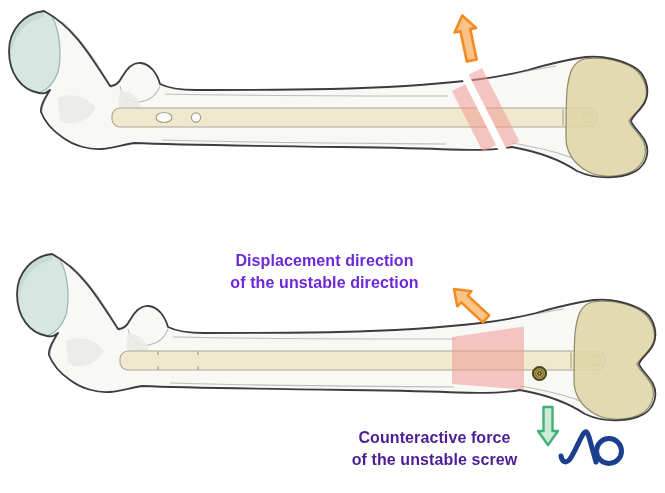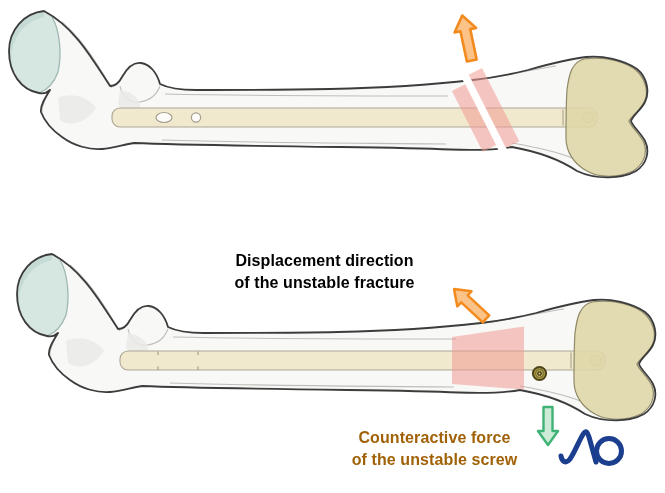--- a/index.html
+++ b/index.html
@@ -6,22 +6,22 @@
   .stage{
     position:relative;width:665px;height:493px;background:#ffffff;
     font-family:"Liberation Sans", sans-serif;overflow:hidden;
   }
   .stage svg{position:absolute;left:0;top:0;}
   .label{
     position:absolute;text-align:center;white-space:nowrap;
     font-size:16px;font-weight:600;line-height:22px;letter-spacing:.1px;
   }
   .label span{display:block;}
-  .label-displacement{left:212px;top:250px;width:225px;color:#000000;}
-  .label-counteractive{left:332px;top:427px;width:205px;color:#a16207;}
+  .label-displacement{left:212px;top:250px;width:225px;color:#6d28d9;}
+  .label-counteractive{left:332px;top:427px;width:205px;color:#4c1d95;}
 </style>
 </head>
 <body>
 
 <div class="stage">
 
   <svg width="665" height="493" viewBox="0 0 665 493">
 
     <g id="femur-shape">
 
@@ -161,19 +161,19 @@
 
     <g fill="none" stroke="#1B3E8E" stroke-width="5" stroke-linecap="round" aria-label="AO">
       <path d="M 561,456 C 562,462 566,464 570,459 C 575,452 580,438 584,433
                C 586,430.5 587.5,432 589,437 C 591,444 594,455 596,462"></path>
       <circle cx="609" cy="451" r="12.5"></circle>
     </g>
   </svg>
 
   <div class="label label-displacement">
     <span>Displacement direction</span>
-    <span>of the unstable fracture</span>
+    <span>of the unstable direction</span>
   </div>
   <div class="label label-counteractive">
     <span>Counteractive force</span>
     <span>of the unstable screw</span>
   </div>
 </div>
 
 </body></html>

